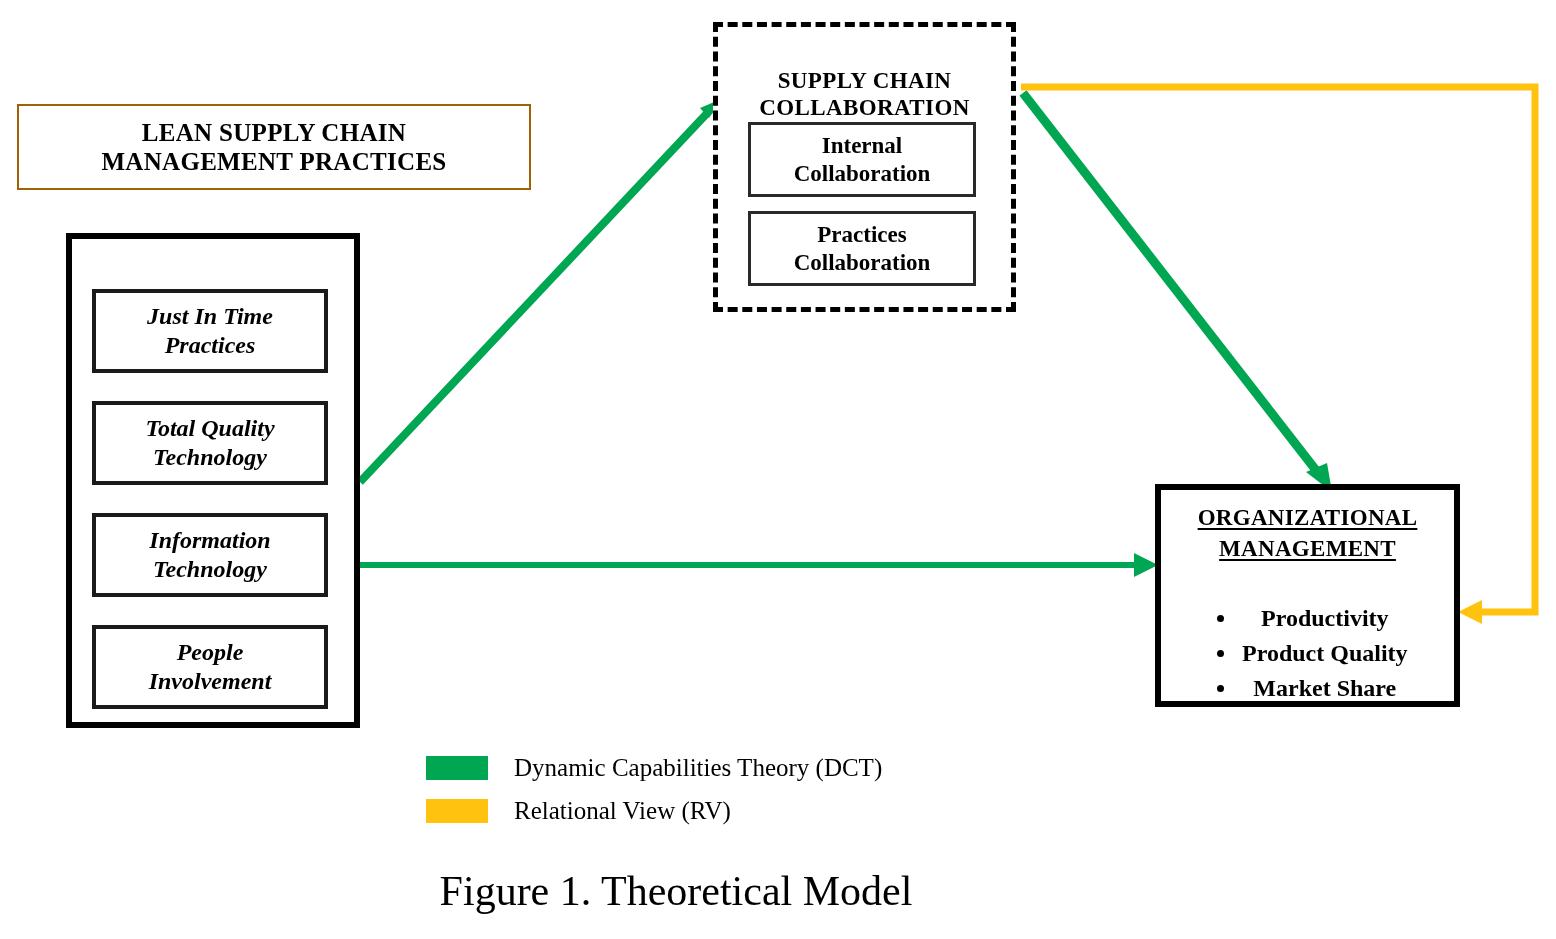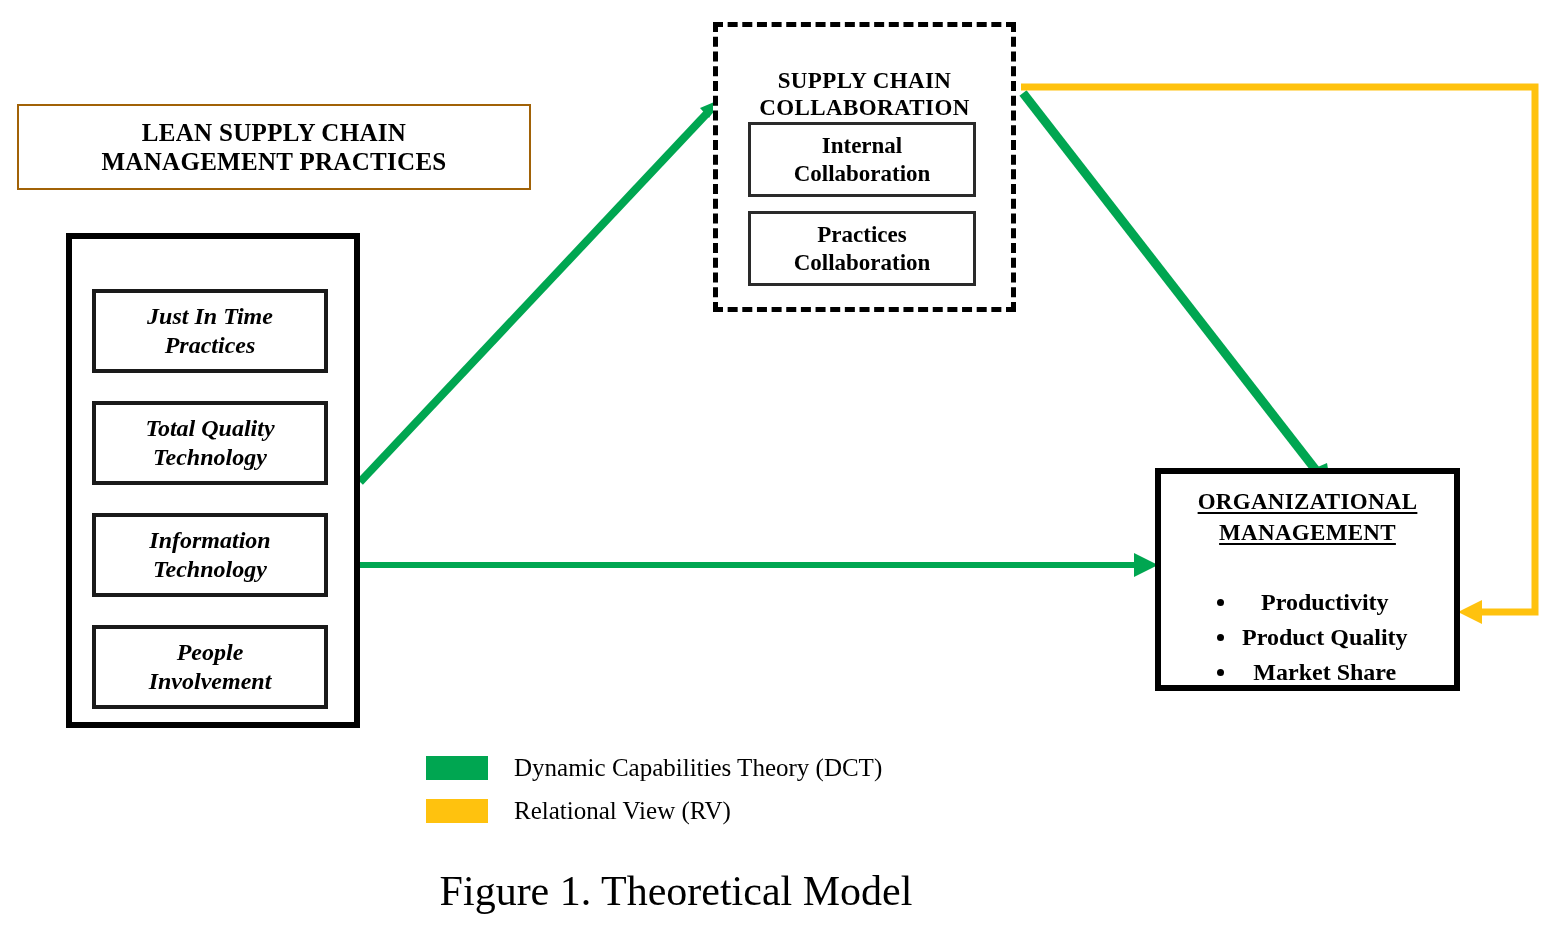--- a/index.html
+++ b/index.html
@@ -127,21 +127,21 @@
     justify-content: center;
     text-align: center;
     font-weight: bold;
     font-size: 23px;
     line-height: 1.2;
   }
 
   
   #org-perf-box {
     left: 1155px;
-    top: 468px;
+    top: 484px;
     width: 305px;
     height: 223px;
     border: 6px solid #000000;
     display: block;
     padding-left: 22px;
   }
   #org-perf-title {
     position: absolute;
     left: 0;
     top: 12px;

